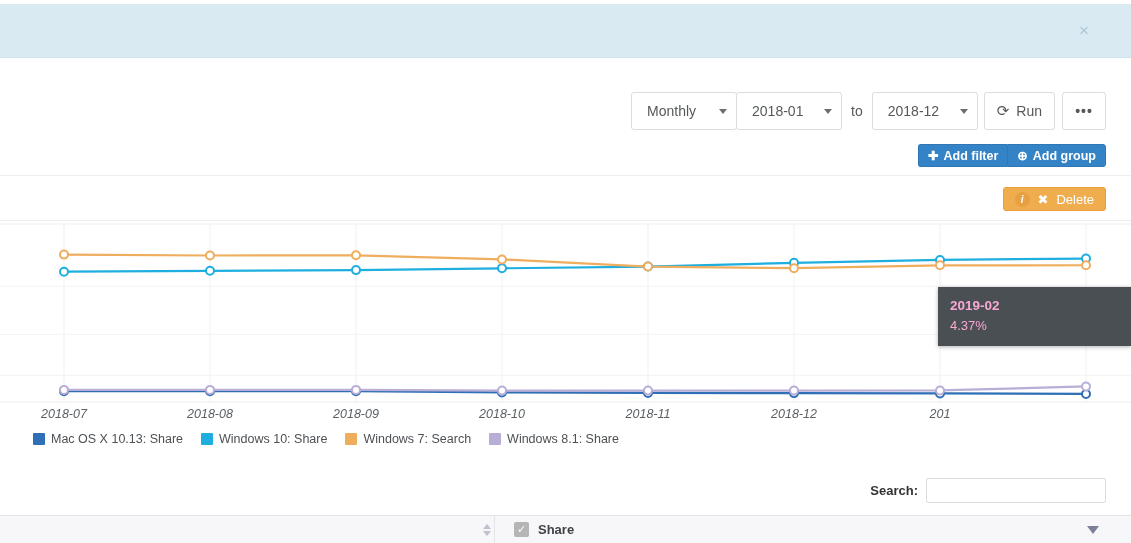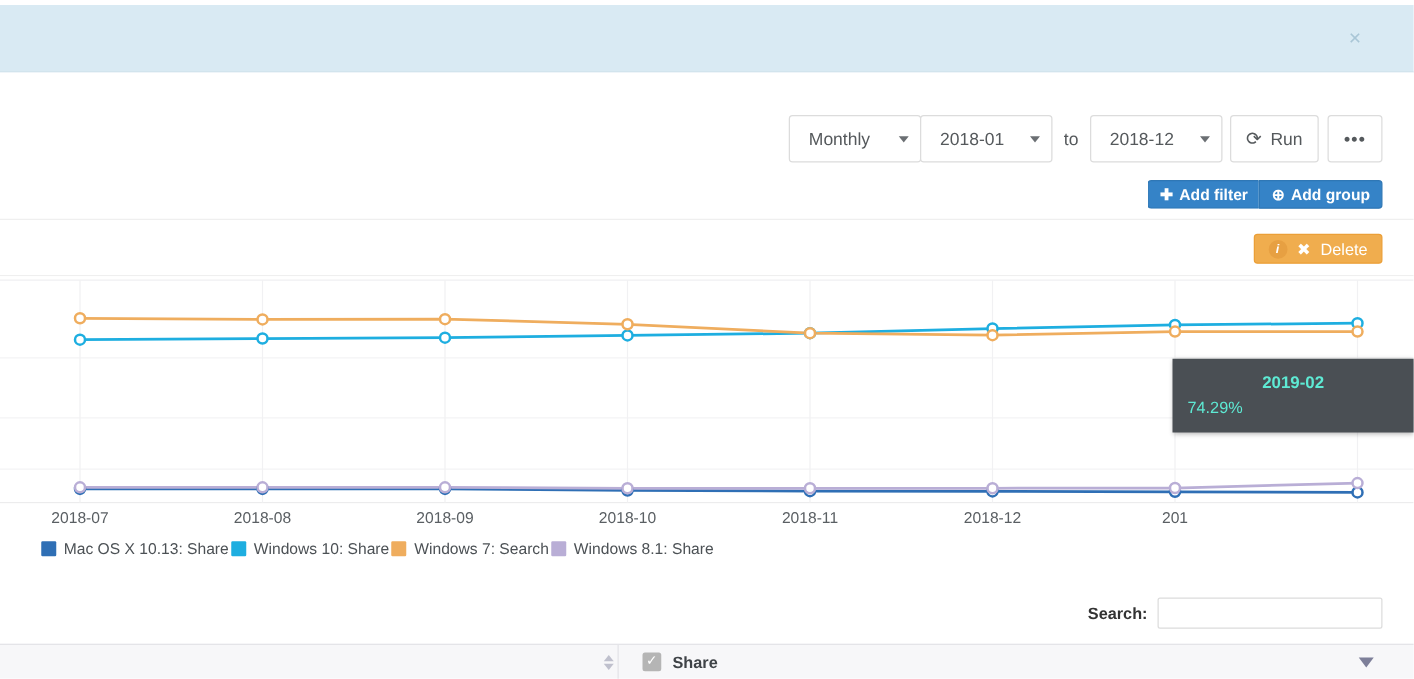--- a/index.html
+++ b/index.html
@@ -77,40 +77,39 @@
     background:#e7a042;color:#fff;font-size:10px;font-weight:bold;
     display:flex;align-items:center;justify-content:center;font-style:italic;
   }
 
   
   #chart-zone { position:relative; height:251px; background:#fff; }
   #plot {
     position:absolute; left:0; top:2px; width:1131px; height:180px;
   }
   #xaxis-labels {
-    position:absolute; top:186px; left:0; width:1131px; height:20px;
+    position:absolute; top:186px; left:0; width:1131px; height:20px;font-style:italic;
   }
   .xtick {
     position:absolute; transform:translateX(-50%);
     font-size:12.5px; color:#5a5f63; white-space:nowrap;
   }
   #legend {
     position:absolute; top:211px; left:0; width:1131px;
-    display:flex; justify-content:flex-start; padding-left:33px; gap:2px;
+    display:flex; justify-content:flex-start; padding-left:33px; gap:18px;
   }
   .lg-item { display:flex; align-items:center; gap:6px; font-size:12.5px; color:#4c5155; }
   .lg-sw { width:12px;height:12px;border-radius:1px; }
 
   
   #tooltip {
     position:absolute; left:938px; top:287px; width:193px;
-    background:#4a4f54; color:#5eead4; padding:9px 12px 11px 12px;
+    background:#4a4f54; color:#f9a8d4; padding:9px 12px 11px 12px;
     font-size:13px; line-height:19px; z-index:50;
     box-shadow:0 1px 4px rgba(0,0,0,.3);
-    text-align:center;
   }
   #tt-title { font-weight:bold; font-size:13.5px; margin-bottom:1px; }
   .tt-row { display:flex; justify-content:space-between; align-items:flex-start; gap:6px; }
   .tt-name { display:inline; }
   .tt-sw { display:inline-block;width:11px;height:11px;border-radius:2px;margin-right:5px;vertical-align:-1px; }
   .tt-val { white-space:nowrap; align-self:flex-end; }
 
   
   #search-zone { height:40px; position:relative; background:#fff; }
   #search-wrap {
@@ -282,21 +281,21 @@
         <span class="lg-sw" style="background: rgb(185, 174, 214);"></span>
         <span>Windows 8.1: Share</span>
       </div>
     </div>
 </div>
 
 <div id="tooltip">
   <div id="tt-title">2019-02</div>
   <div id="tt-rows">
       <div class="tt-row">
-        <div class="tt-val">74.29%</div>
+        <div class="tt-val">4.37%</div>
       </div>
     </div>
 </div>
 
 <div id="search-zone">
   <div id="search-wrap">
     <span id="search-label">Search:</span>
     <input id="search-input" type="text" placeholder="" style="">
   </div>
 </div>

